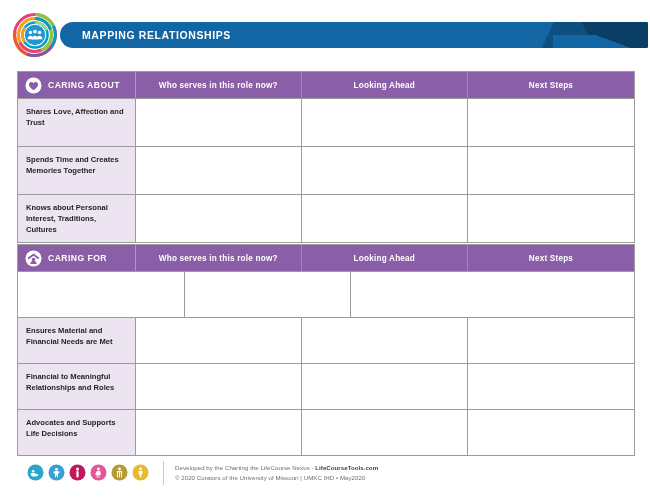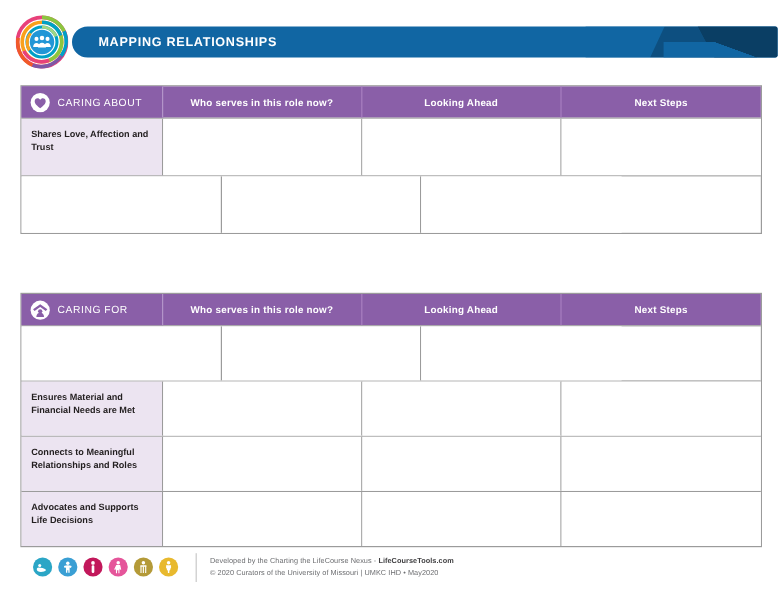--- a/index.html
+++ b/index.html
@@ -111,21 +111,21 @@
   .th-cat {
     width: 118px;
     justify-content: flex-start;
     padding-left: 7px;
     gap: 6px;
     background: #8a5fa8;
     border-right: 1px solid #b394c9;
   }
   .th-cat .cat-label {
     font-size: 8.6px;
-    font-weight: normal;
+    font-weight: bold;
     letter-spacing: 0.45px;
   }
   .th-col { width: 166.6px; }
 
   .cat-icon {
     width: 17px; height: 17px;
     flex: 0 0 17px;
     display: block;
   }
 
@@ -252,20 +252,27 @@
       <div class="th th-col">Next Steps</div>
     </div>
 
     <div class="trow">
       <div class="td-label h-r1">Shares Love, Affection and Trust</div>
       <div class="td-cell h-r1"></div>
       <div class="td-cell h-r1"></div>
       <div class="td-cell h-r1"></div>
     </div>
     <div class="trow">
+      <div class="td-label h-r1">Spends Time and Creates Memories Together</div>
+      <div class="td-cell h-r1"></div>
+      <div class="td-cell h-r1"></div>
+      <div class="td-cell h-r1"></div>
+    </div>
+    <div class="trow">
+      <div class="td-label h-r1">Knows about Personal Interest, Traditions, Cultures</div>
       <div class="td-cell h-r1"></div>
       <div class="td-cell h-r1"></div>
       <div class="td-cell h-r1"></div>
     </div>
   </div>
 
   <div class="table" id="table-2">
     <div class="thead">
       <div class="th th-cat">
         <svg class="cat-icon" viewBox="0 0 20 20">
@@ -286,21 +293,21 @@
       <div class="td-cell h-r2"></div>
       <div class="td-cell h-r2"></div>
     </div>
     <div class="trow">
       <div class="td-label h-r2">Ensures Material and Financial Needs are Met</div>
       <div class="td-cell h-r2"></div>
       <div class="td-cell h-r2"></div>
       <div class="td-cell h-r2"></div>
     </div>
     <div class="trow">
-      <div class="td-label h-r2">Connects to Meaningful Relationships and Roles</div>
+      <div class="td-label h-r2">Financial to Meaningful Relationships and Roles</div>
       <div class="td-cell h-r2"></div>
       <div class="td-cell h-r2"></div>
       <div class="td-cell h-r2"></div>
     </div>
     <div class="trow">
       <div class="td-label h-r2">Advocates and Supports Life Decisions</div>
       <div class="td-cell h-r2"></div>
       <div class="td-cell h-r2"></div>
       <div class="td-cell h-r2"></div>
     </div>

